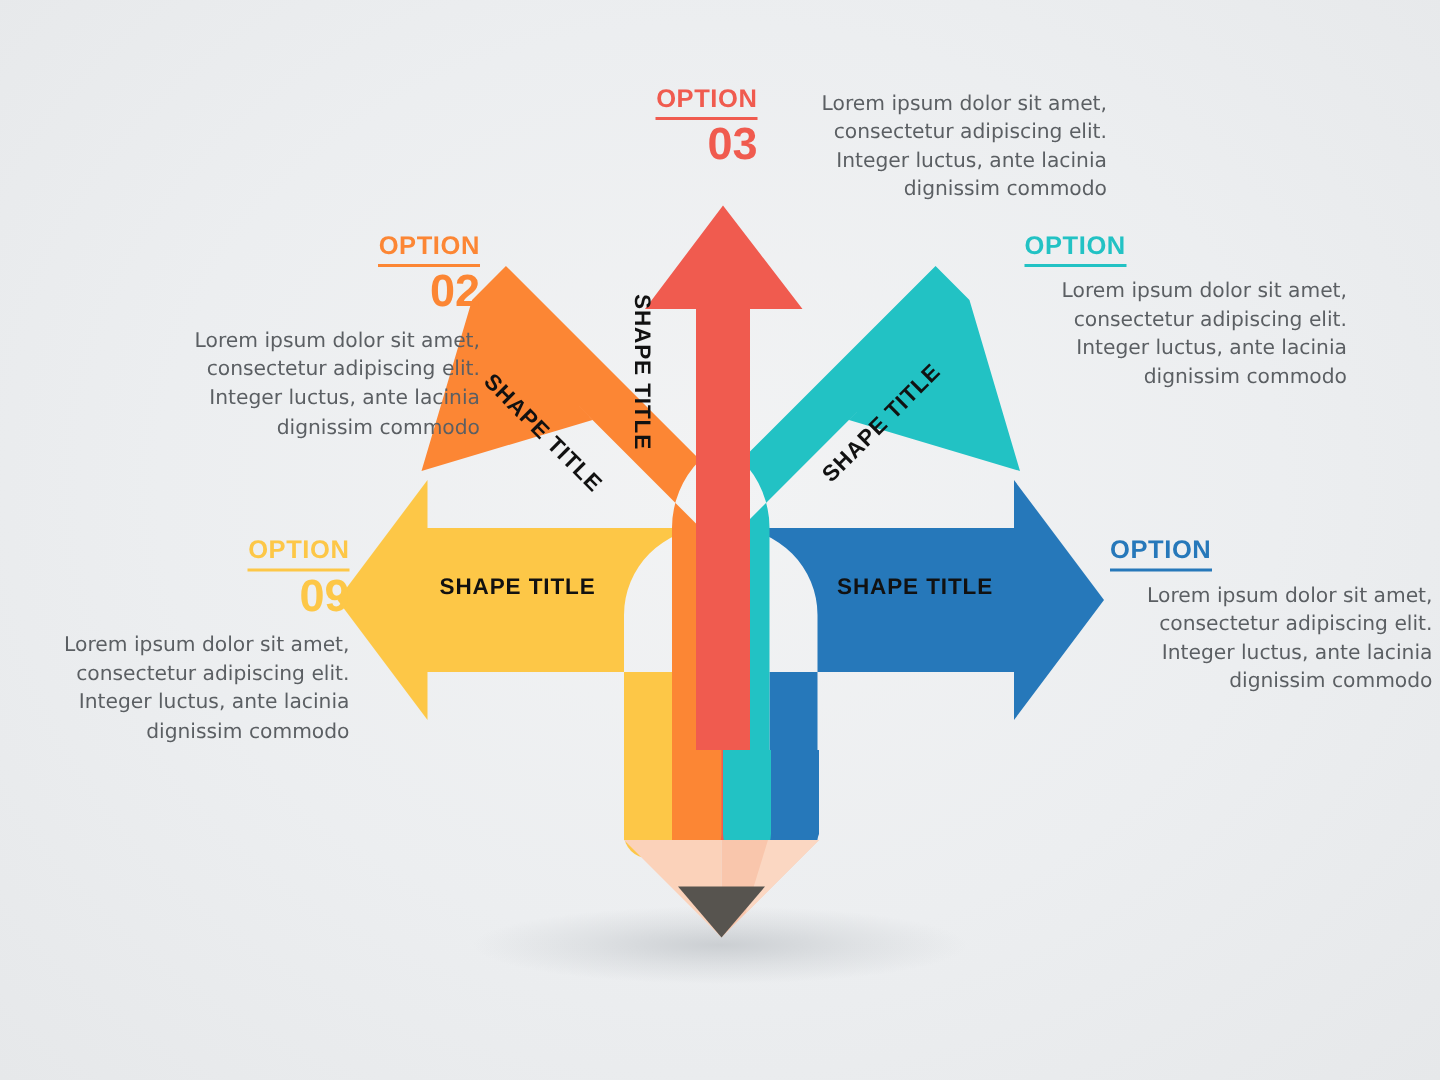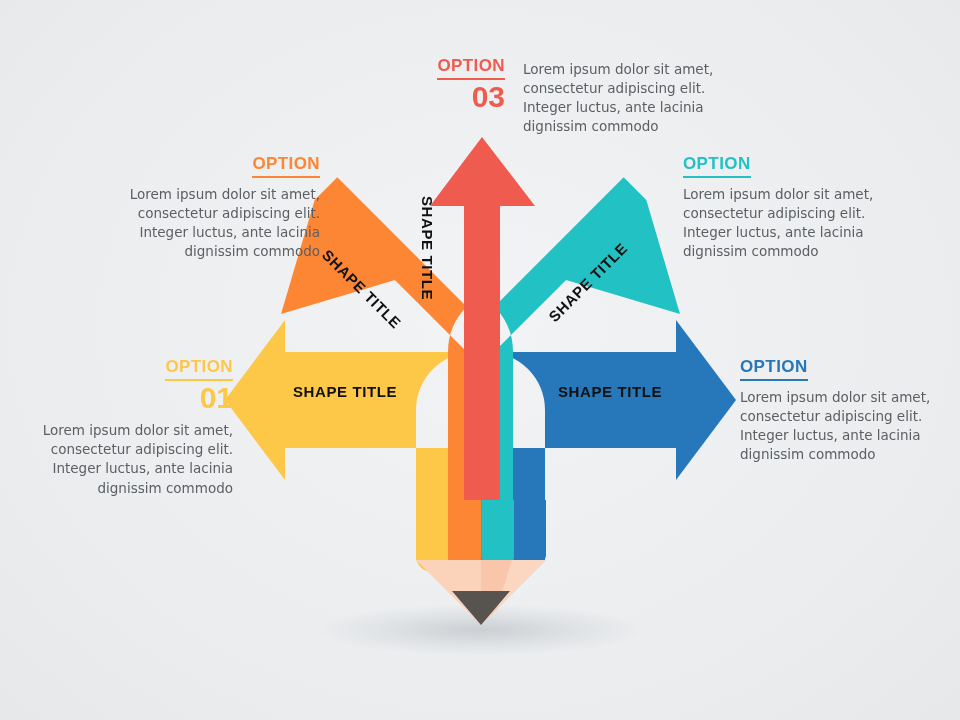--- a/index.html
+++ b/index.html
@@ -45,20 +45,21 @@
     font-weight: bold;
     line-height: 1.08;
     margin-top: 1px;
   }
   .opt-body {
     font-size: 13.5px;
     line-height: 1.42;
     color: #5b5f63;
     margin-top: 7px;
     font-family: "DejaVu Sans", sans-serif;
+    text-align: right;
   }
   .align-right { text-align: right; }
   .align-left  { text-align: left; }
 
   
   #opt-01 { left: 18px;  top: 358px; }
   #opt-02 { left: 105px; top: 155px; }
   #opt-03 { left: 437px; top: 57px;  width: 400px; }
   #opt-04 { left: 683px; top: 155px; }
   #opt-05 { left: 740px; top: 358px; }
@@ -200,26 +201,27 @@
   </svg>
 
   <div class="shape-title" id="st-01">SHAPE TITLE</div>
   <div class="shape-title" id="st-02">SHAPE TITLE</div>
   <div class="shape-title" id="st-03">SHAPE TITLE</div>
   <div class="shape-title" id="st-04">SHAPE TITLE</div>
   <div class="shape-title" id="st-05">SHAPE TITLE</div>
 
   <div class="opt align-right" id="opt-01">
     <div class="opt-head" style="color:#FDC747">OPTION</div>
-    <div class="opt-num" style="color:#FDC747">01</div>
+    <div class="opt-num" style="color:#FDC747">09</div>
     <div class="opt-body">Lorem ipsum dolor sit amet, consectetur adipiscing elit. Integer luctus, ante lacinia dignissim commodo</div>
   </div>
 
   <div class="opt align-right" id="opt-02">
     <div class="opt-head" style="color:#FC8634">OPTION</div>
+    <div class="opt-num" style="color:#FC8634">02</div>
     <div class="opt-body">Lorem ipsum dolor sit amet, consectetur adipiscing elit. Integer luctus, ante lacinia dignissim commodo</div>
   </div>
 
   <div class="opt" id="opt-03">
     <div class="o3-left">
       <div class="opt-head" style="color:#F05B4F">OPTION</div>
       <div class="opt-num" style="color:#F05B4F">03</div>
     </div>
     <div class="o3-right">
       <div class="opt-body">Lorem ipsum dolor sit amet, consectetur adipiscing elit. Integer luctus, ante lacinia dignissim commodo</div>

